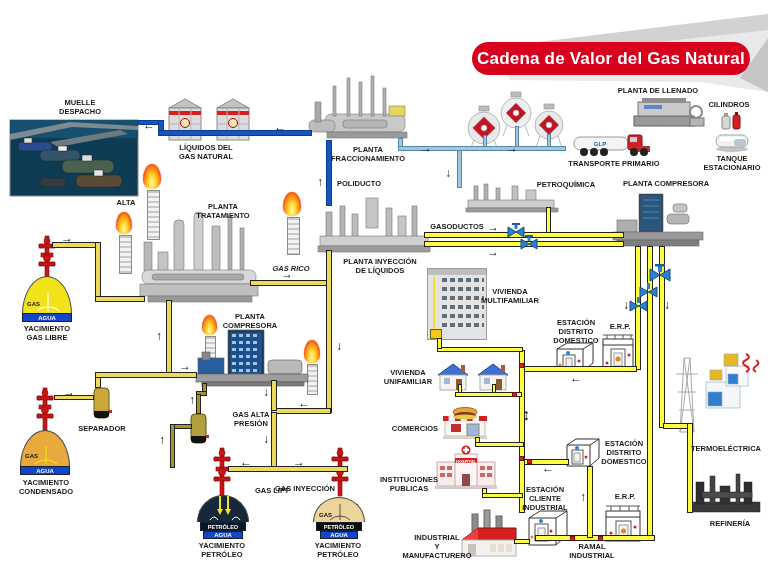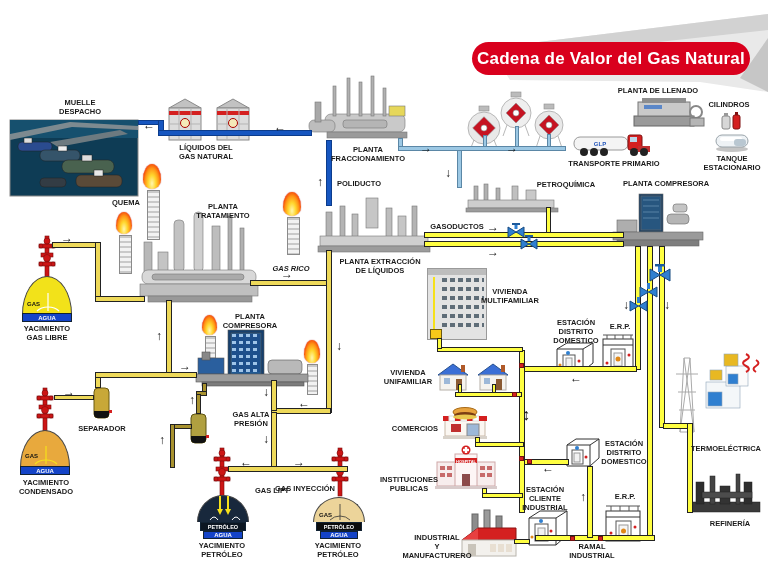--- a/index.html
+++ b/index.html
@@ -715,29 +715,29 @@
 DESPACHO</div>
   <div class="lbl" style="left:206px;top:144px;width:92px;">LÍQUIDOS DEL
 GAS NATURAL</div>
   <div class="lbl" style="left:368px;top:146px;width:110px;">PLANTA
 FRACCIONAMIENTO</div>
   <div class="lbl" style="left:658px;top:87px;width:120px;">PLANTA DE LLENADO</div>
   <div class="lbl" style="left:729px;top:101px;width:70px;">CILINDROS</div>
   <div class="lbl" style="left:732px;top:155px;width:84px;">TANQUE
 ESTACIONARIO</div>
   <div class="lbl" style="left:614px;top:160px;width:130px;">TRANSPORTE PRIMARIO</div>
-  <div class="lbl" style="left:126px;top:199px;width:60px;">QUEMA</div>
+  <div class="lbl" style="left:126px;top:199px;width:60px;">ALTA</div>
   <div class="lbl" style="left:223px;top:203px;width:92px;">PLANTA
 TRATAMIENTO</div>
   <div class="lbl la" style="left:337px;top:180px;width:70px;">POLIDUCTO</div>
   <div class="lbl" style="left:566px;top:181px;width:90px;">PETROQUÍMICA</div>
   <div class="lbl" style="left:666px;top:180px;width:120px;">PLANTA COMPRESORA</div>
   <div class="lbl" style="left:457px;top:223px;width:80px;">GASODUCTOS</div>
   <div class="lbl" style="left:291px;top:265px;width:70px;font-style:italic;">GAS RICO</div>
-  <div class="lbl" style="left:380px;top:258px;width:120px;">PLANTA EXTRACCIÓN
+  <div class="lbl" style="left:380px;top:258px;width:120px;">PLANTA INYECCIÓN
 DE LÍQUIDOS</div>
   <div class="lbl" style="left:47px;top:325px;width:80px;">YACIMIENTO
 GAS LIBRE</div>
   <div class="lbl" style="left:510px;top:288px;width:90px;">VIVIENDA
 MULTIFAMILIAR</div>
   <div class="lbl" style="left:576px;top:319px;width:72px;">ESTACIÓN
 DISTRITO
 DOMESTICO</div>
   <div class="lbl" style="left:620px;top:323px;width:40px;">E.R.P.</div>
   <div class="lbl" style="left:250px;top:313px;width:80px;">PLANTA

